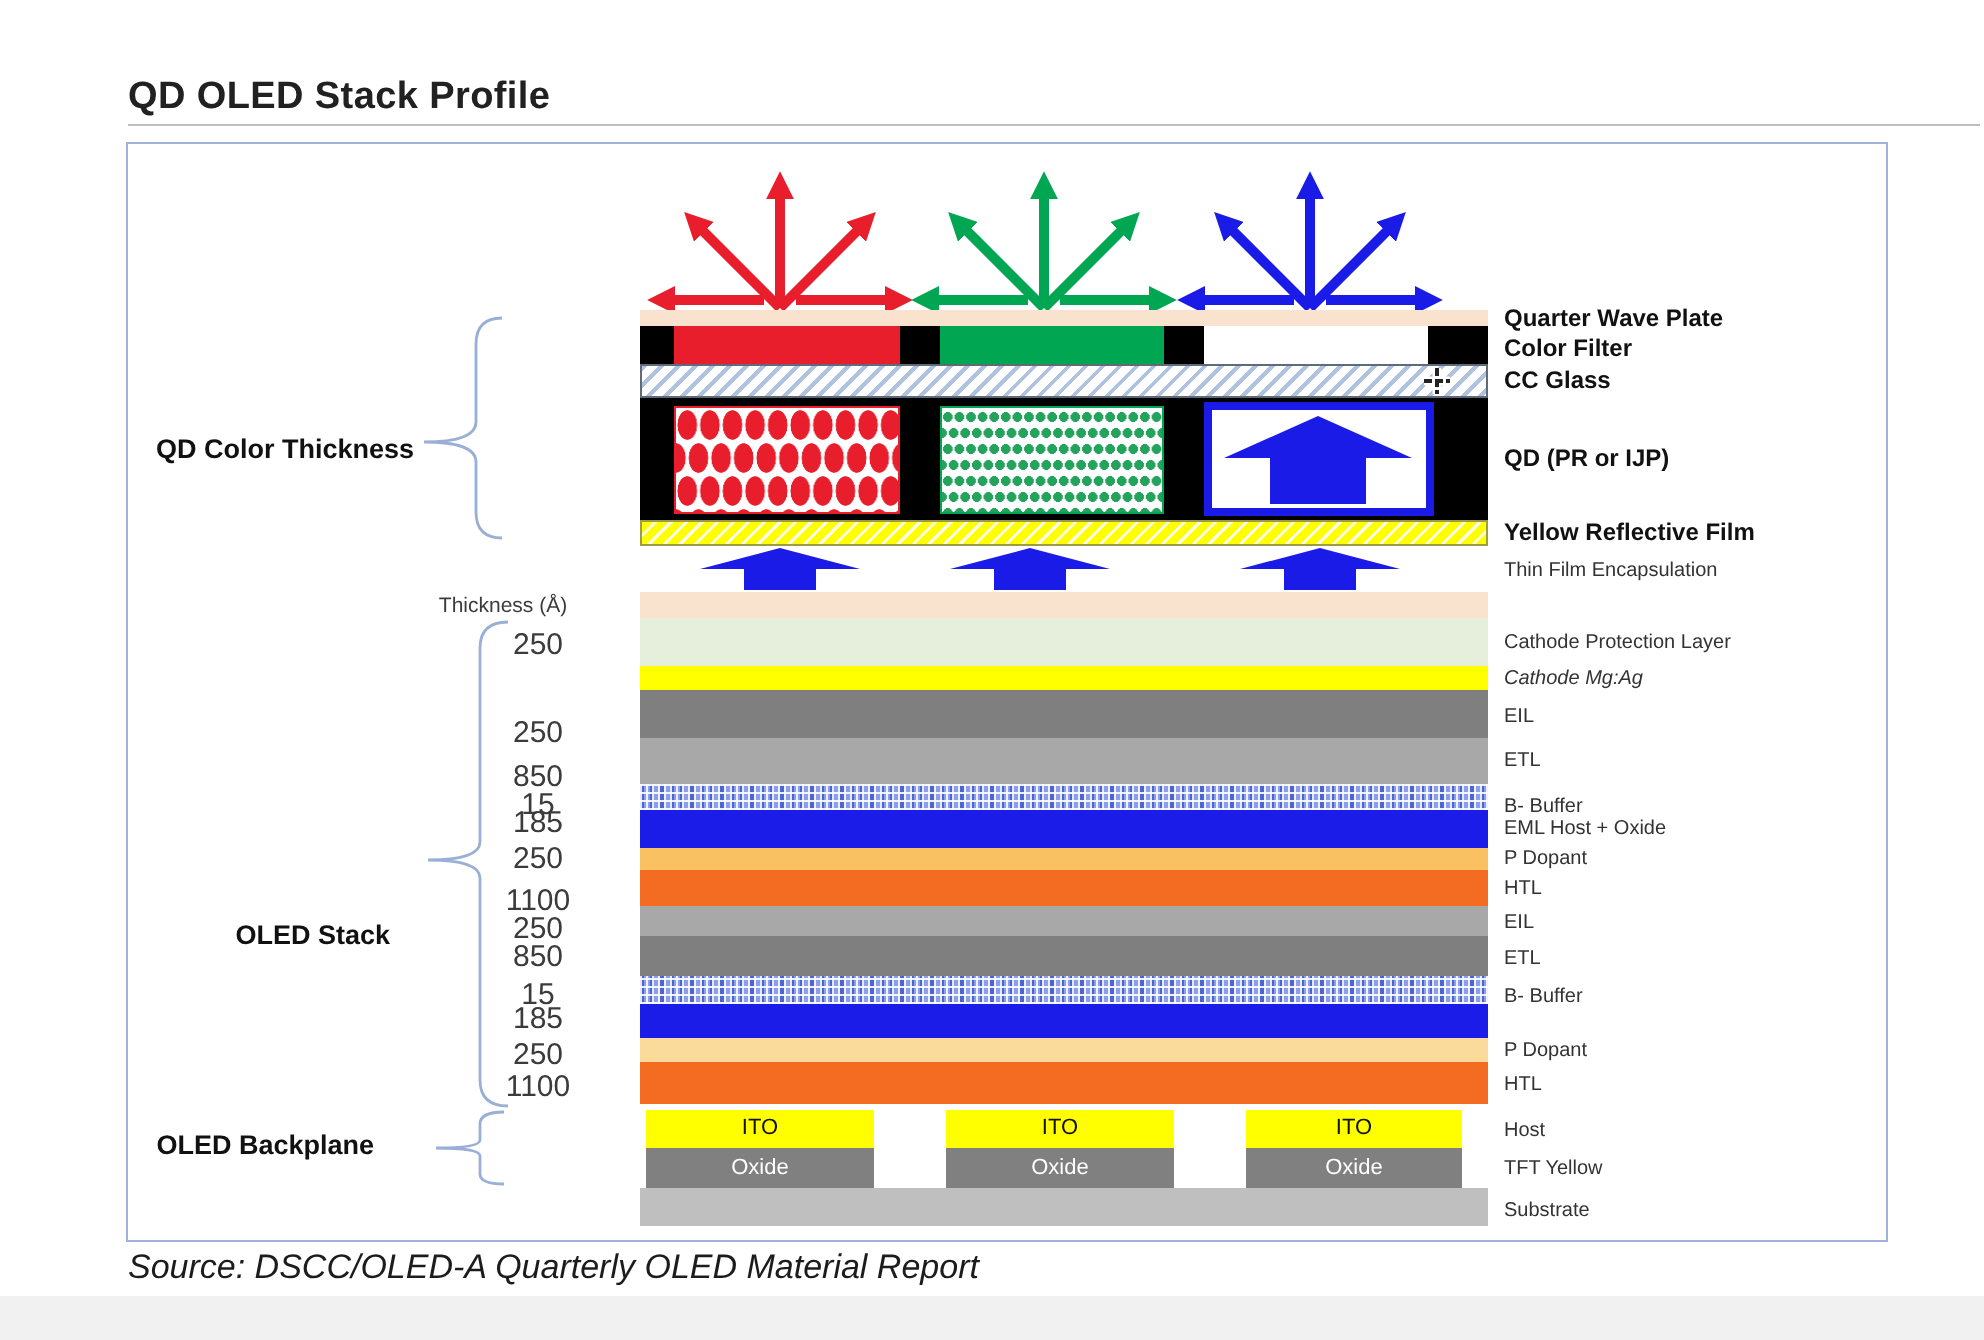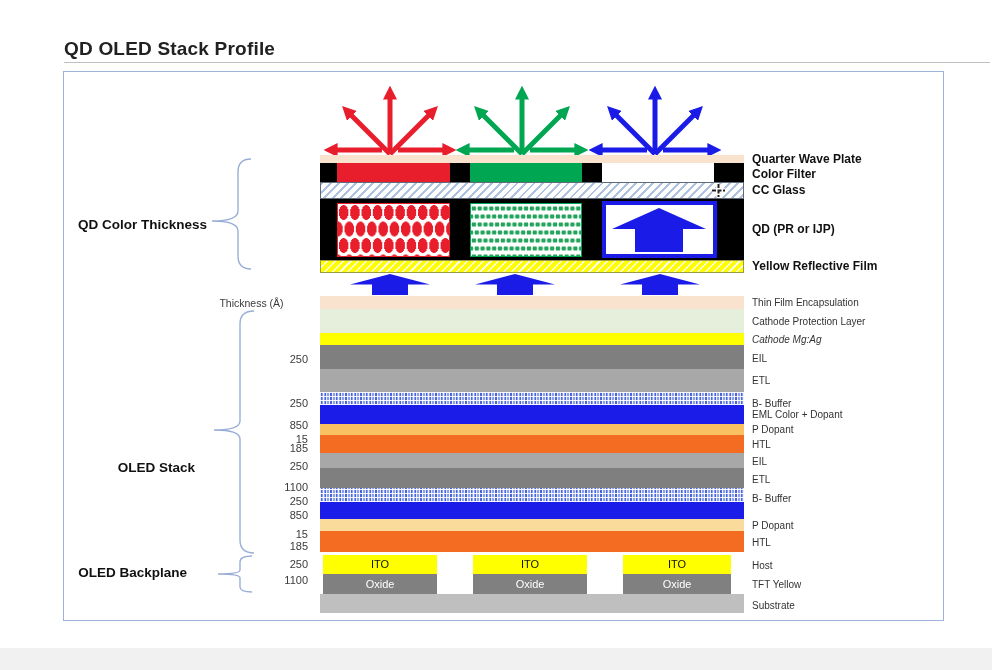--- a/index.html
+++ b/index.html
@@ -11,21 +11,21 @@
   #title-rule{left:64px;top:62px;width:926px;height:1px;background:#bfbfbf;}
   #diagram-frame{left:63px;top:71px;width:881px;height:550px;border:1px solid #9fb2d9;background:#fff;}
   #bottom-strip{left:0;top:648px;width:992px;height:22px;background:#f1f1f1;}
   #source-note{left:64px;top:624px;font-size:17px;font-style:italic;color:#1c1c1c;}
   
   .glabel{font-weight:bold;color:#111;font-size:13.5px;text-align:right;}
   
   .rlabel{left:752px;width:186px;font-size:10px;color:#333;}
   .rlabel-b{left:752px;width:186px;font-size:12px;font-weight:bold;color:#111;}
   
-  .thick{left:230px;width:78px;text-align:right;font-size:11px;color:#3b3b3b;margin-top:39px;}
+  .thick{left:230px;width:78px;text-align:center;font-size:15px;color:#3b3b3b;}
   #thickness-header{left:195px;width:113px;text-align:center;top:297px;font-size:10.5px;color:#3b3b3b;}
   
   .band{left:320px;width:424px;}
   .bbuffer{background-color:#8c9fea;
     background-image:
       repeating-linear-gradient(90deg, rgba(255,255,255,.85) 0 1px, transparent 1px 3px),
       repeating-linear-gradient(0deg, rgba(255,255,255,.9) 0 1px, transparent 1px 4px),
       repeating-linear-gradient(90deg, #4d63d8 0 2px, transparent 2px 5px);}
   .hatch-blue{background-color:#fff;
     background-image:repeating-linear-gradient(135deg, #afc2df 0 2px, #ffffff 2px 6px);
@@ -185,33 +185,34 @@
   <div class="abs thick" style="top:501px;">185</div>
   <div class="abs thick" style="top:519px;">250</div>
   <div class="abs thick" style="top:535px;">1100</div>
 
   <div class="abs rlabel-b" style="top:152px;">Quarter Wave Plate</div>
   <div class="abs rlabel-b" style="top:167px;">Color Filter</div>
   <div class="abs rlabel-b" style="top:183px;">CC Glass</div>
   <div class="abs rlabel-b" style="top:222px;">QD (PR or IJP)</div>
   <div class="abs rlabel-b" style="top:259px;">Yellow Reflective Film</div>
 
-  <div class="abs rlabel" style="top:297px;">Thin Film Encapsulation</div>
+  <div class="abs rlabel" style="top:280px;">Thin Film Encapsulation</div>
   <div class="abs rlabel" style="top:316px;">Cathode Protection Layer</div>
   <div class="abs rlabel" style="top:334px;font-style:italic;">Cathode Mg:Ag</div>
   <div class="abs rlabel" style="top:353px;">EIL</div>
   <div class="abs rlabel" style="top:375px;">ETL</div>
   <div class="abs rlabel" style="top:398px;">B- Buffer</div>
-  <div class="abs rlabel" style="top:409px;">EML Color + Dopant</div>
+  <div class="abs rlabel" style="top:409px;">EML Host + Oxide</div>
   <div class="abs rlabel" style="top:424px;">P Dopant</div>
   <div class="abs rlabel" style="top:439px;">HTL</div>
   <div class="abs rlabel" style="top:456px;">EIL</div>
   <div class="abs rlabel" style="top:474px;">ETL</div>
   <div class="abs rlabel" style="top:493px;">B- Buffer</div>
   <div class="abs rlabel" style="top:520px;">P Dopant</div>
   <div class="abs rlabel" style="top:537px;">HTL</div>
 
   <div class="abs rlabel" style="top:560px;">Host</div>
   <div class="abs rlabel" style="top:579px;">TFT Yellow</div>
   <div class="abs rlabel" style="top:600px;">Substrate</div>
 
+  <div class="abs" id="source-note">Source: DSCC/OLED-A Quarterly OLED Material Report</div>
   <div class="abs" id="bottom-strip"></div>
 </div>
 
 </body></html>

